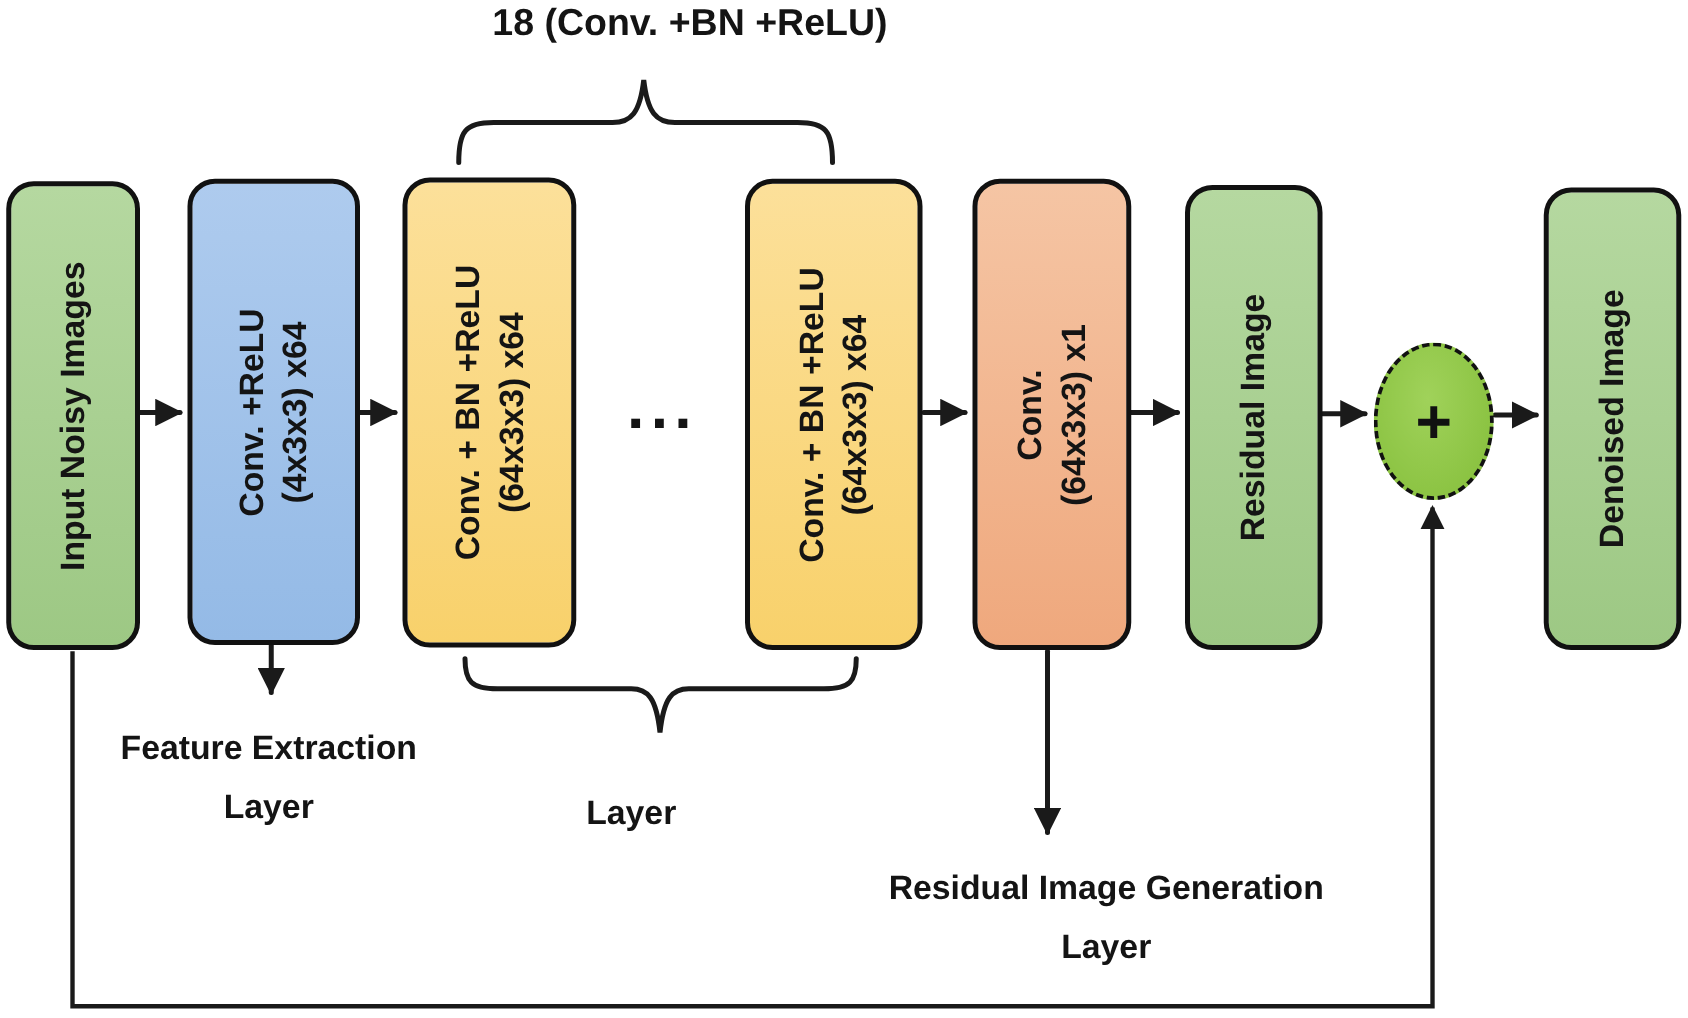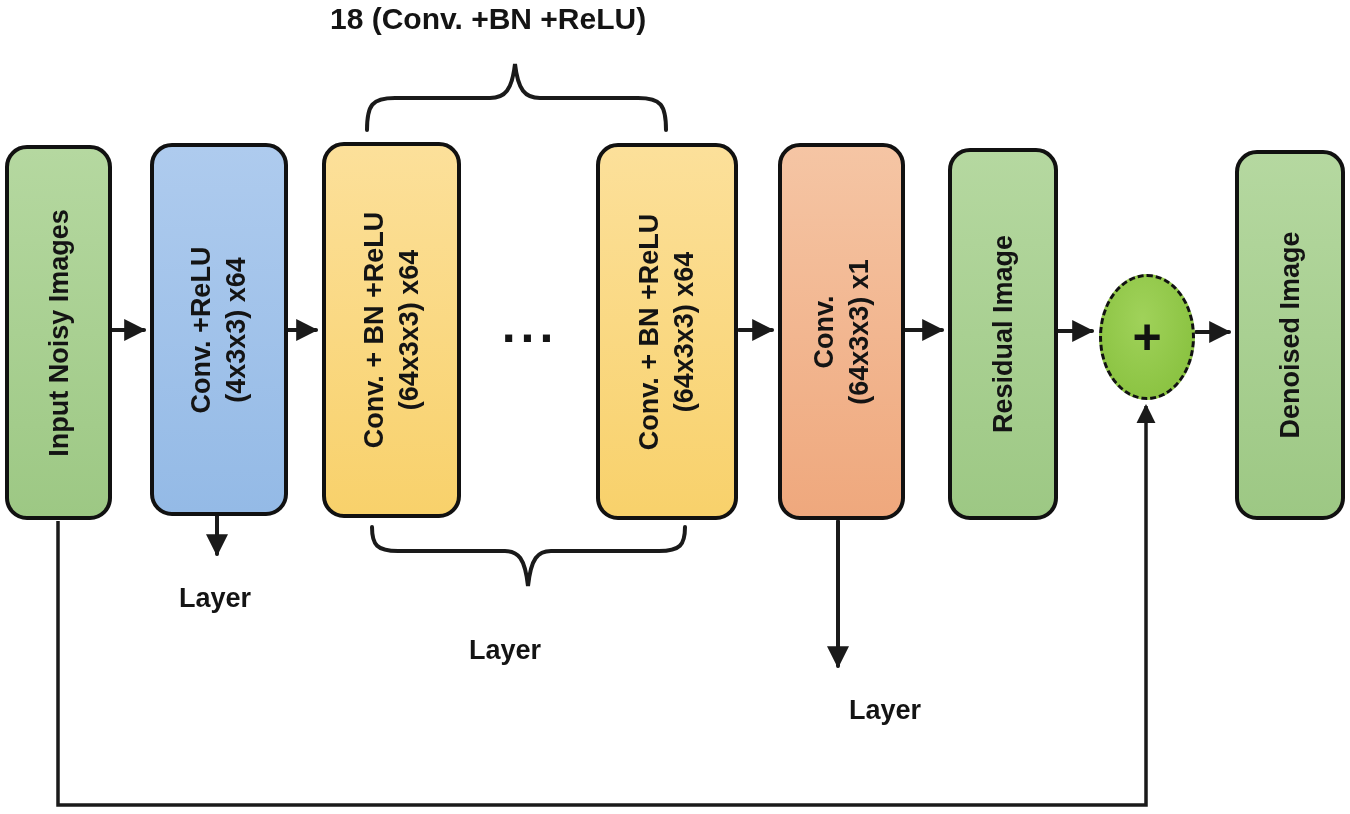--- a/index.html
+++ b/index.html
@@ -4,21 +4,21 @@
 <style>
   html,body{margin:0;padding:0;background:#fff;}
   body{width:1350px;height:814px;position:relative;overflow:hidden;
        font-family:"Liberation Sans","DejaVu Sans",sans-serif;color:#141414;}
   .canvas{position:absolute;inset:0;}
   svg.wires{position:absolute;inset:0;pointer-events:none;}
   .node{position:absolute;border:4px solid #111;border-radius:22px;box-sizing:border-box;}
   .vtext{position:absolute;top:50%;left:50%;transform:translate(-50%,-50%) rotate(-90deg);
          white-space:nowrap;text-align:center;font-weight:700;font-size:27px;line-height:35px;}
   .vtext span{display:block;}
-  .title{position:absolute;left:330px;top:2px;width:380px;text-align:left;
+  .title{position:absolute;left:330px;top:2px;width:380px;text-align:right;
          font-size:30px;font-weight:700;}
   .dots{position:absolute;left:480px;top:296px;width:100px;text-align:center;
         font-size:50px;font-weight:700;letter-spacing:5px;}
   .plus-circle{position:absolute;left:1099px;top:274px;width:96px;height:126px;
         border:3px dashed #111;border-radius:50%;box-sizing:border-box;
         display:flex;align-items:center;justify-content:center;
         font-size:50px;font-weight:700;color:#111;}
   .lbl{position:absolute;text-align:center;font-size:27px;font-weight:700;line-height:47px;}
   .lbl span{display:block;}
   .lbl-extraction{left:55px;top:575px;width:320px;}
@@ -106,22 +106,24 @@
     <span>+</span>
   </div>
 
   <div class="node" style="left: 1235px; top: 150px; width: 110px; height: 370px; background: linear-gradient(rgb(181, 216, 160), rgb(157, 200, 132));">
     <div class="vtext">
       <span>Denoised Image</span>
     </div>
   </div>
 
   <div class="lbl lbl-extraction">
+    <span>Feature Extraction</span>
     <span>Layer</span>
   </div>
   <div class="lbl lbl-conversion">
     <span>Layer</span>
   </div>
   <div class="lbl lbl-residualgen">
+    <span>Residual Image Generation</span>
     <span>Layer</span>
   </div>
 
 </div>
 
 </body></html>

